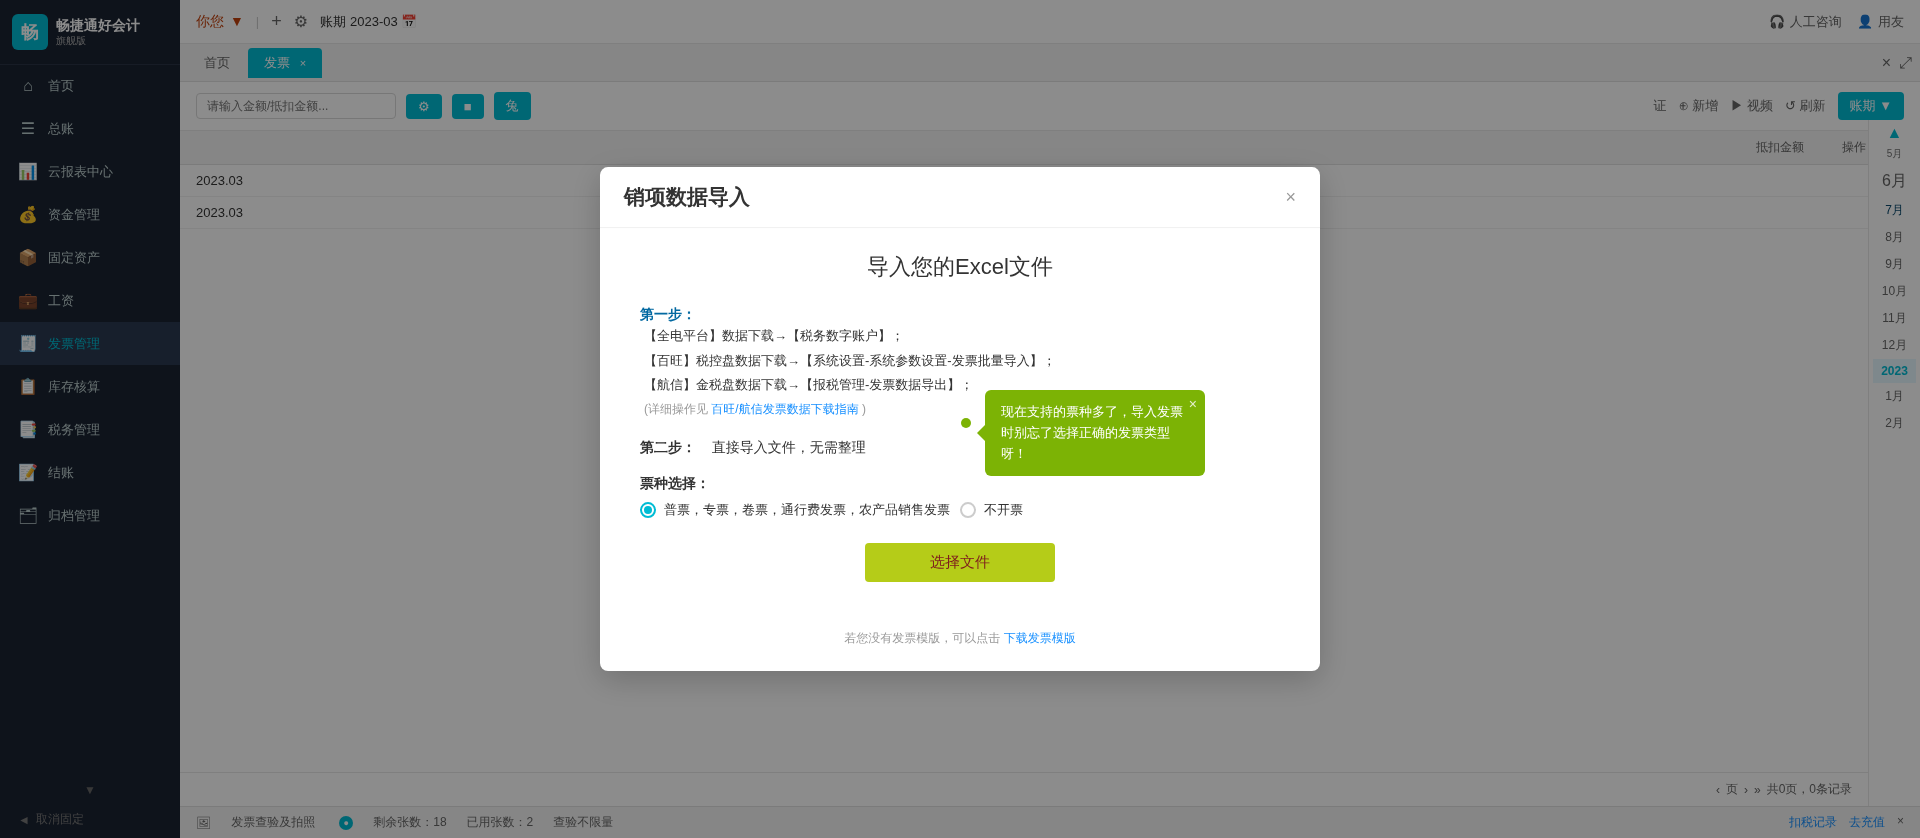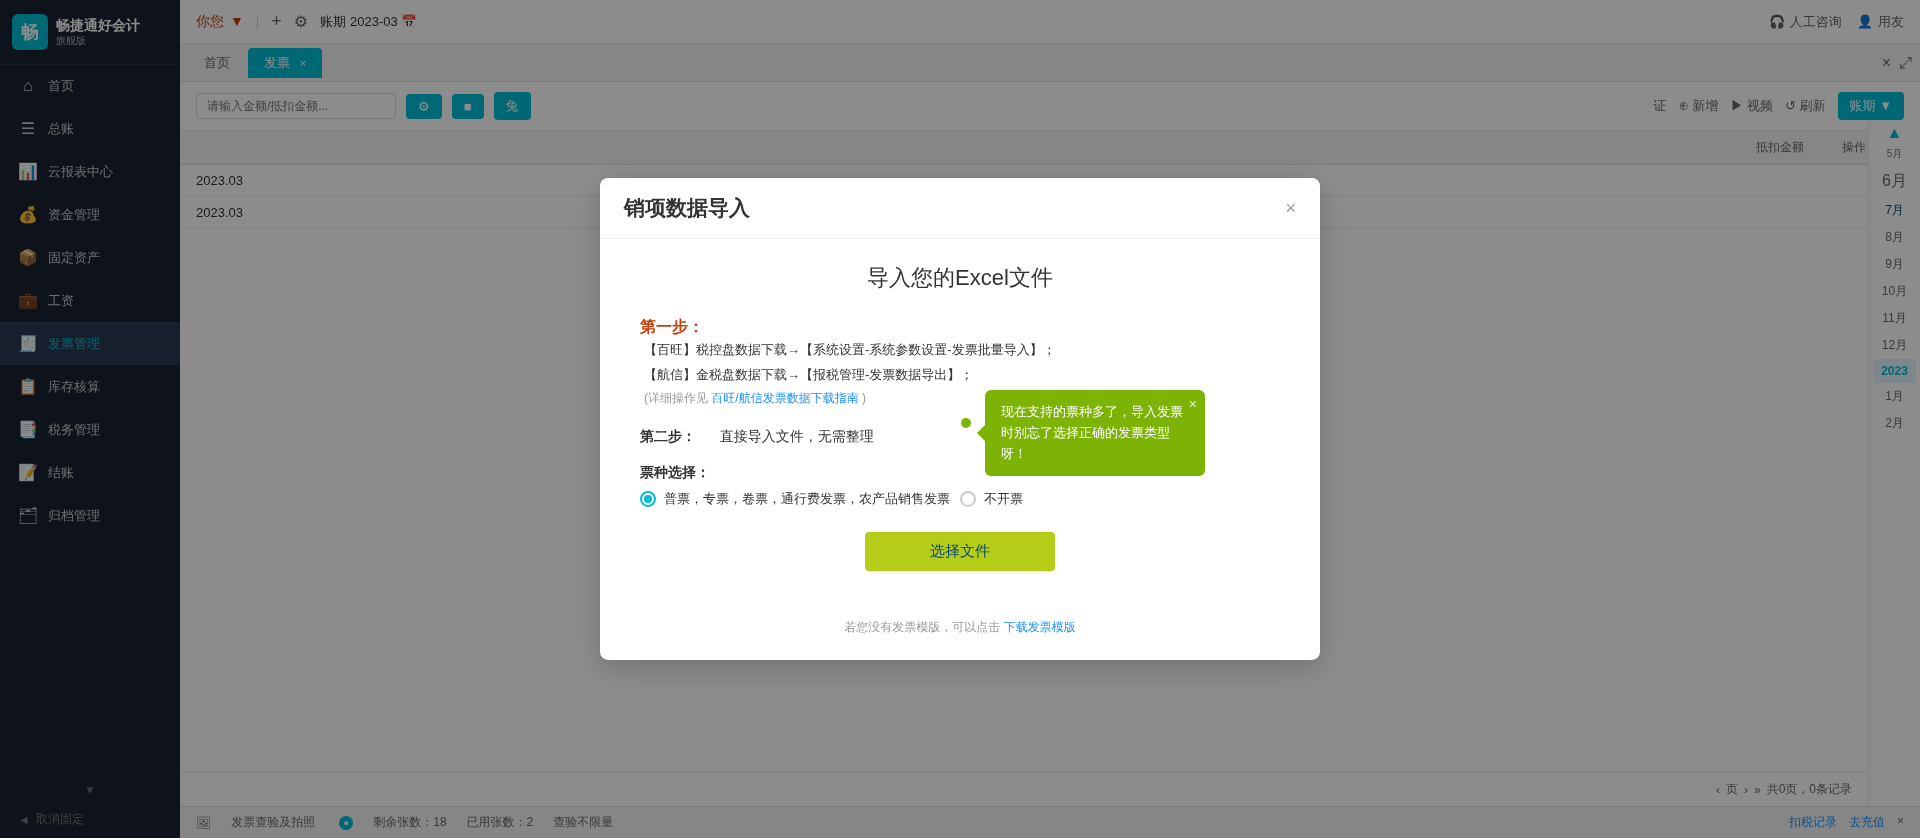--- a/index.html
+++ b/index.html
@@ -80,21 +80,21 @@
     .modal-import-title { text-align: center; font-size: 22px; color: #333; margin-bottom: 24px; font-weight: 500; }
     .step { margin-bottom: 18px; }
     .step-content { font-size: 13px; color: #333; line-height: 1.9; padding-left: 4px; }
     .step-link { color: #1890ff; cursor: pointer; text-decoration: none; }
     .step-hint { color: #999; font-size: 12px; }
     .radio-group { margin-top: 8px; display: flex; flex-direction: row; gap: 10px; }
     .radio-item { display: flex; align-items: center; gap: 8px; font-size: 13px; color: #333; cursor: pointer; }
     .radio-circle { width: 16px; height: 16px; border-radius: 50%; border: 2px solid #ccc; display: flex; align-items: center; justify-content: center; flex-shrink: 0; }
     .radio-circle.checked { border-color: #00bcd4; }
     .radio-circle.checked::after { content: ''; width: 8px; height: 8px; background: #00bcd4; border-radius: 50%; }
-    .select-file-btn { display: block; margin: 24px auto; background: #b5cc18; color: #0c4a6e; border: none; border-radius: 4px; padding: 10px 65px; font-size: 15px; cursor: pointer; font-family: Liberation Sans, sans-serif; }
+    .select-file-btn { display: block; margin: 24px auto; background: #b5cc18; color: #7f1d1d; border: none; border-radius: 4px; padding: 10px 65px; font-size: 15px; cursor: pointer; font-family: Liberation Sans, sans-serif; }
     .modal-footer { text-align: center; padding: 0 40px 24px; font-size: 12px; color: #999; }
     .modal-footer a { color: #1890ff; cursor: pointer; }
 
     
     .tooltip-bubble { position: fixed; background: #7cb305; color: white; border-radius: 6px; padding: 12px 16px; font-size: 13px; line-height: 1.6; width: 220px; z-index: 300; }
     .tooltip-bubble::before { content: ''; position: absolute; left: -8px; top: 50%; transform: translateY(-50%); border: 8px solid transparent; border-right-color: #7cb305; border-left: none; }
     .tooltip-close { position: absolute; top: 6px; right: 8px; cursor: pointer; font-size: 14px; color: rgba(255,255,255,0.8); background: none; border: none; }
     .tooltip-dot { width: 10px; height: 10px; background: #7cb305; border-radius: 50%; position: fixed; z-index: 250; }
   </style>
 </head>
@@ -292,35 +292,36 @@
 
 <div class="modal">
   <div class="modal-header">
     <span class="modal-title">销项数据导入</span>
     <button class="modal-close">×</button>
   </div>
   <div class="modal-body">
     <div class="modal-import-title">导入您的Excel文件</div>
 
     <div class="step">
-      <span style="font-size:16px; font-weight:bold; color:#c2410c;">第一步：</span>
+      <span style="font-size:14px; font-weight:bold; color:#0369a1;">第一步：</span>
       <div class="step-content">
+        <div>【全电平台】数据下载→【税务数字账户】；</div>
         <div>【百旺】税控盘数据下载→【系统设置-系统参数设置-发票批量导入】；</div>
         <div>【航信】金税盘数据下载→【报税管理-发票数据导出】；</div>
         <div class="step-hint">
           <span>(详细操作见</span>
           <a class="step-link">百旺/航信发票数据下载指南</a>
           <span>)</span>
         </div>
       </div>
     </div>
 
     <div class="step">
       <span style="font-size:14px; font-weight:bold; color:#333;">第二步：</span>
-      <span style="font-size:14px; color:#333; margin-left:20px;">直接导入文件，无需整理</span>
+      <span style="font-size:14px; color:#333; margin-left:12px;">直接导入文件，无需整理</span>
     </div>
 
     <div class="step">
       <span style="font-size:14px; font-weight:bold; color:#333;">票种选择：</span>
       <div class="radio-group">
         <label class="radio-item">
           <div class="radio-circle checked"></div>
           <span>普票，专票，卷票，通行费发票，农产品销售发票</span>
         </label>
         <label class="radio-item">

